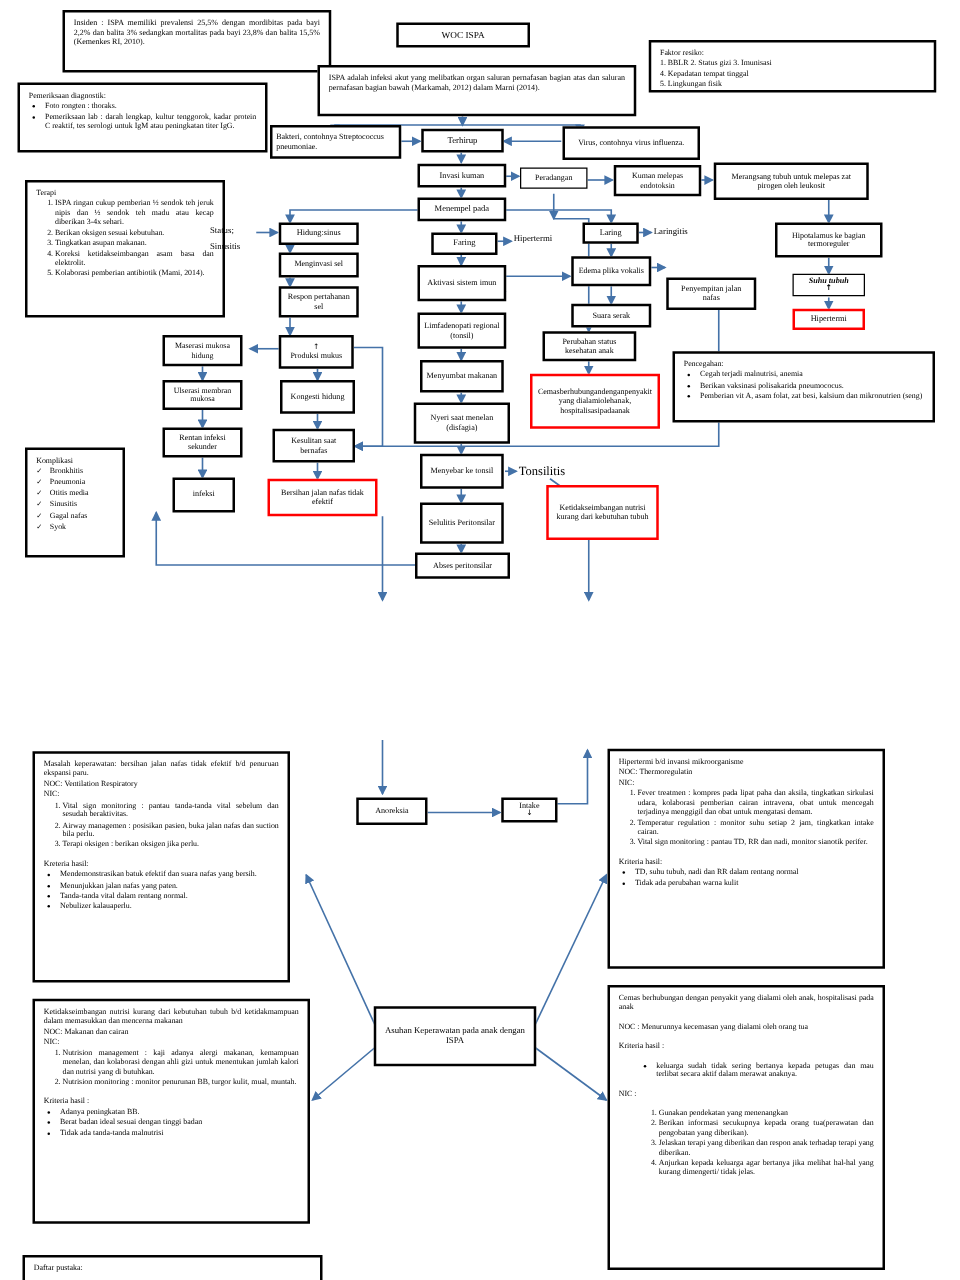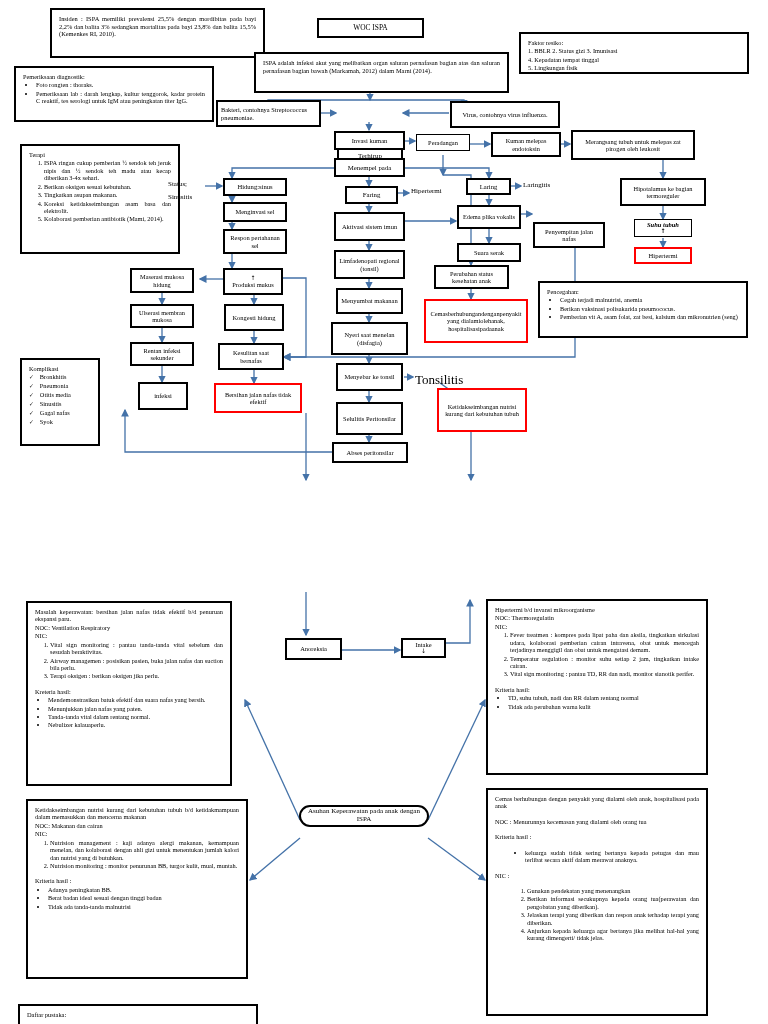--- a/index.html
+++ b/index.html
@@ -229,21 +229,21 @@
       <li>Cegah terjadi malnutrisi, anemia</li>
       <li>Berikan vaksinasi polisakarida pneumococus.</li>
       <li>Pemberian vit A, asam folat, zat besi, kalsium dan mikronutrien (seng)</li>
     </ul>
   </div>
 
   <div class="node" style="left:216px;top:100px;width:105px;height:27px;font-size:6.4px;text-align:left;justify-content:flex-start;">
     <span>Bakteri, contohnya Streptococcus pneumoniae.</span>
   </div>
 
-  <div class="node" style="left:337px;top:103px;width:66px;height:19px;font-size:7px;margin-top:44px;">
+  <div class="node" style="left:337px;top:103px;width:66px;height:19px;font-size:7px;">
     <span>Terhirup</span>
   </div>
 
   <div class="node" style="left:450px;top:101px;width:110px;height:27px;font-size:6.4px;">
     <span>Virus, contohnya  virus influenza.</span>
   </div>
 
   <div class="node" style="left:334px;top:131px;width:71px;height:19px;font-size:6.6px;">
     <span>Invasi kuman</span>
   </div>
@@ -391,36 +391,36 @@
   </div>
   <div class="plain" style="left:168px;top:193px;font-size:7px;">
     <span>Sinusitis</span>
   </div>
   <div class="plain" style="left:411px;top:187px;font-size:7px;">
     <span>Hipertermi</span>
   </div>
   <div class="plain" style="left:523px;top:181px;font-size:7px;">
     <span>Laringitis</span>
   </div>
-  <div class="plain" style="left:415px;top:372px;font-size:13px;">
+  <div class="plain" style="left:415px;top:372px;font-size:10px;">
     <span>Tonsilitis</span>
   </div>
 
   <div class="node" style="left:285px;top:638px;width:57px;height:22px;font-size:6.5px;">
     <span>Anoreksia</span>
   </div>
 
   <div class="node" style="left:401px;top:638px;width:45px;height:20px;font-size:6.5px;">
     <span>
         <span>Intake</span>
         <span class="up">↓</span>
       </span>
   </div>
 
-  <div class="node" style="left:299px;top:805px;width:130px;height:22px;font-size:7px;border-radius:13px;">
+  <div class="node" style="left:299px;top:805px;width:130px;height:48px;font-size:7px;">
     <span>Asuhan Keperawatan pada anak dengan ISPA</span>
   </div>
 
   <div class="panel" style="left:26px;top:601px;width:206px;height:185px;font-size:6.3px;">
     <p>Masalah keperawatan: bersihan jalan nafas tidak efektif b/d penuruan ekspansi paru.</p>
     <p class="hdr">NOC: Ventilation Respiratory</p>
     <p class="hdr">NIC:</p>
     <ol class="num">
       <li>Vital sign monitoring : pantau tanda-tanda vital sebelum dan sesudah beraktivitas.</li>
       <li>Airway managemen : posisikan pasien, buka jalan nafas dan suction bila perlu.</li>

